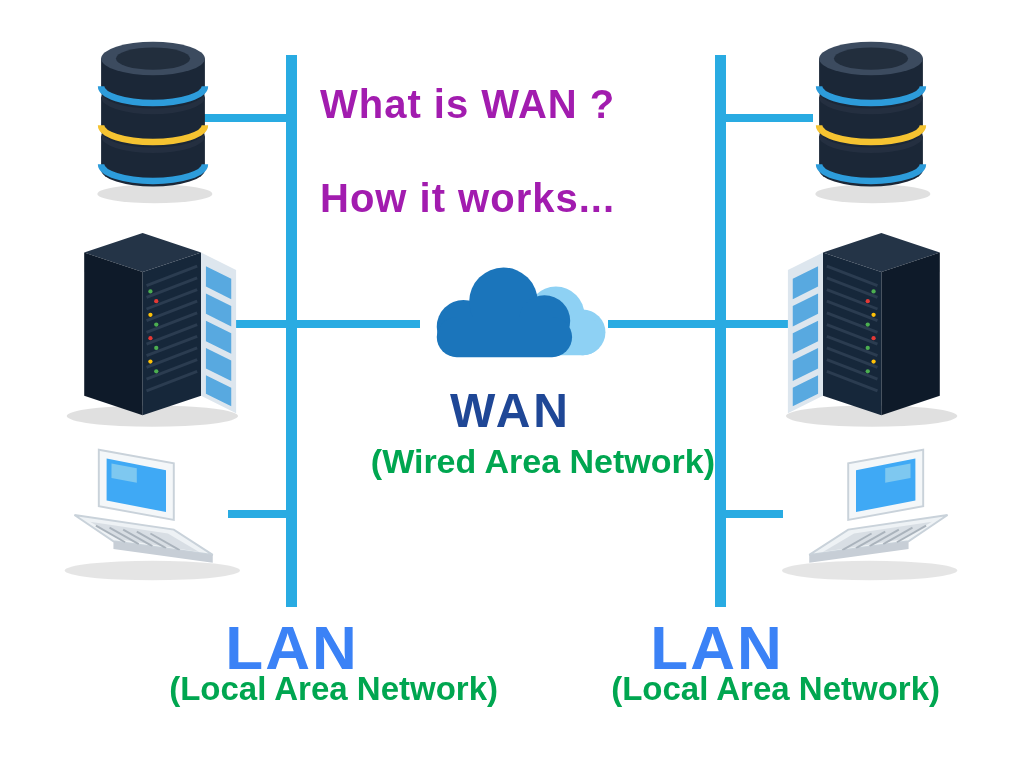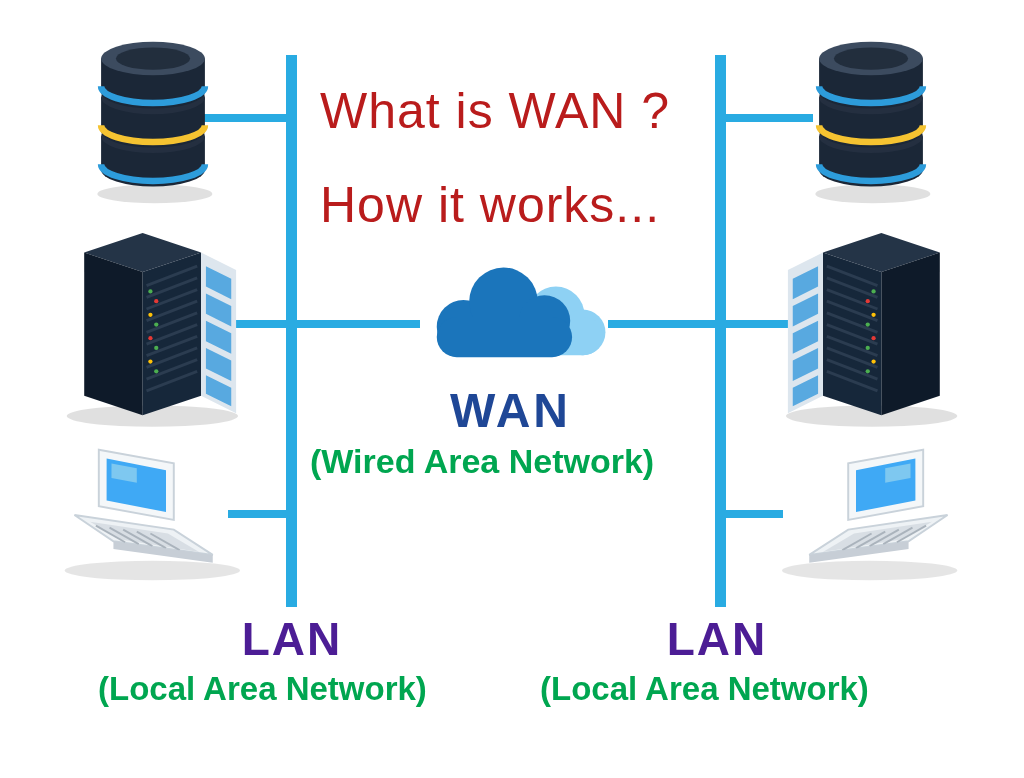--- a/index.html
+++ b/index.html
@@ -5,33 +5,33 @@
   html,body { margin:0; padding:0; background:#ffffff; }
   #canvas {
     position:relative; width:1024px; height:778px; background:#ffffff;
     overflow:hidden; font-family:"Liberation Sans", sans-serif;
   }
   
   .vline  { position:absolute; width:11px; background:#29abe2; }
   .hline  { position:absolute; height:8px; background:#29abe2; }
   
   .title-line {
-    position:absolute; color:#b91c1c; font-weight:normal; font-size:50px;
+    position:absolute; color:#a21caf; font-weight:bold; font-size:40px;
     letter-spacing:1px; white-space:nowrap;
   }
   .wan-label {
     position:absolute; color:#1f4796; font-weight:bold; font-size:48px;
     letter-spacing:3px; text-align:center; white-space:nowrap;
   }
   .green-sub {
     position:absolute; color:#00a650; font-weight:bold; font-size:34px;
-    text-align:left; white-space:nowrap;
+    text-align:right; white-space:nowrap;
   }
   .lan-label {
-    position:absolute; color:#4c1d95; font-weight:bold; font-size:46px;
+    position:absolute; color:#3b82f6; font-weight:bold; font-size:62px;
     letter-spacing:2px; text-align:center; white-space:nowrap;
   }
   .icon { position:absolute; line-height:0; }
   .mirror svg { transform:scaleX(-1); }
 </style>
 </head>
 <body>
 
 <div id="canvas">
 

